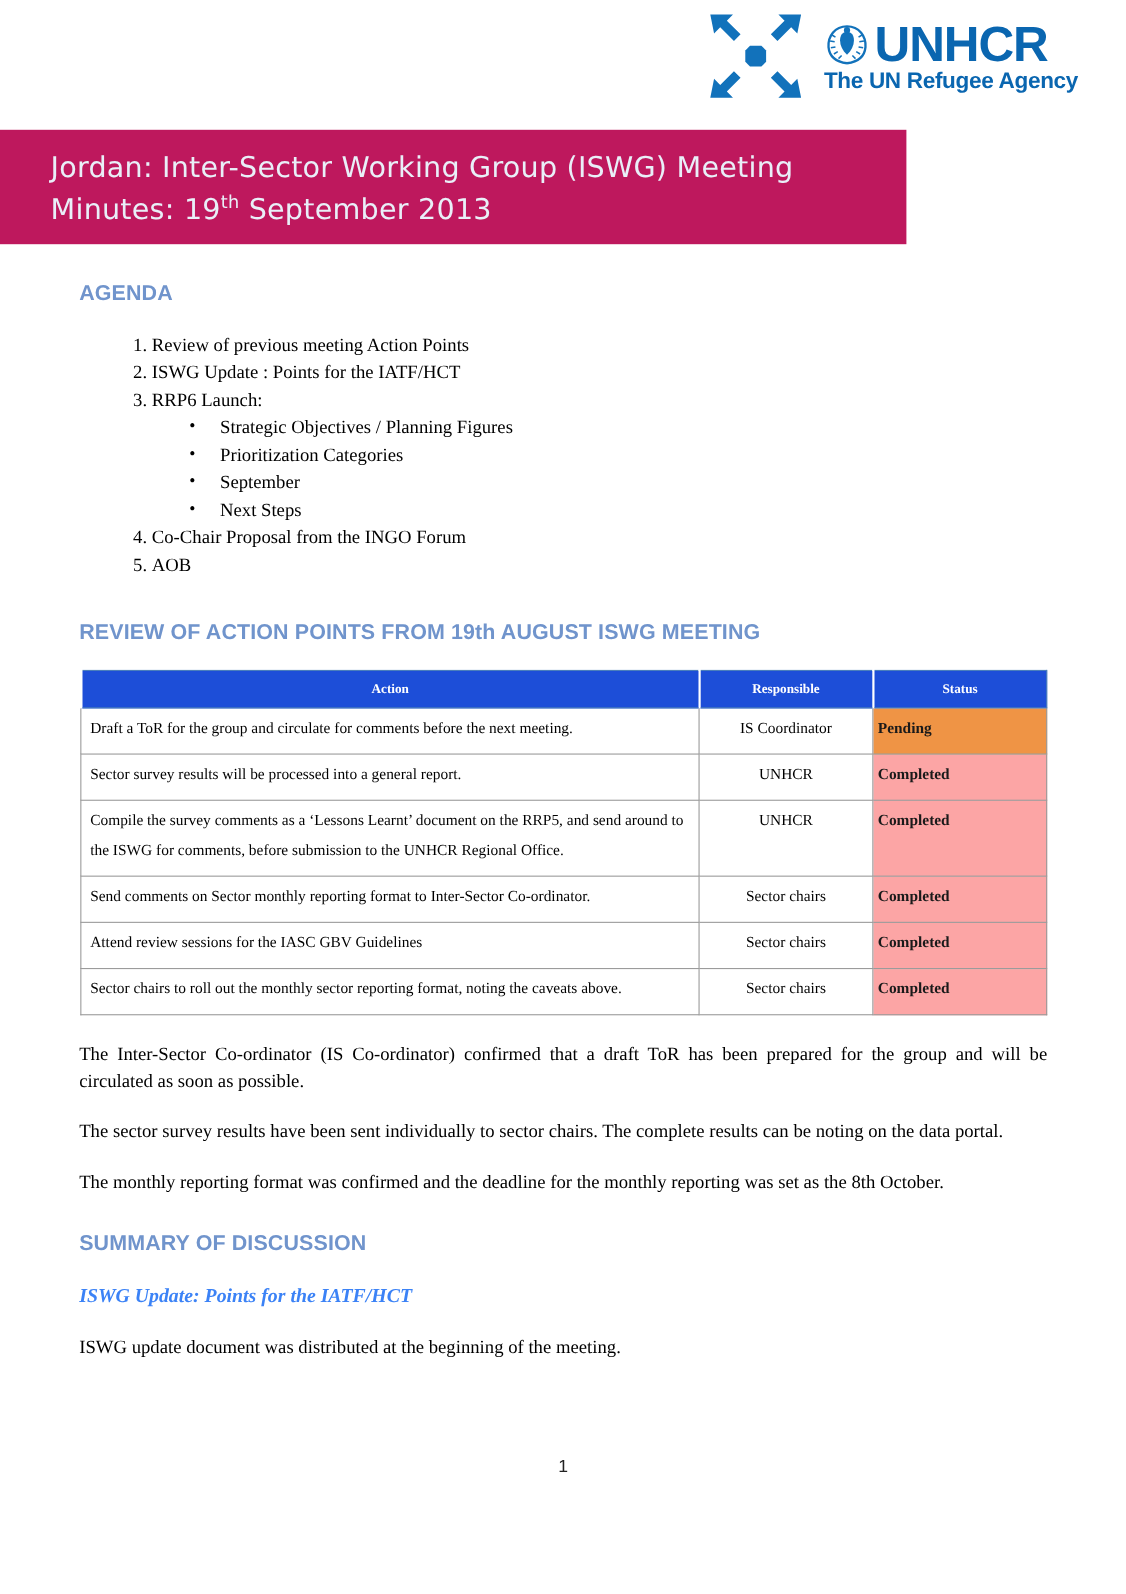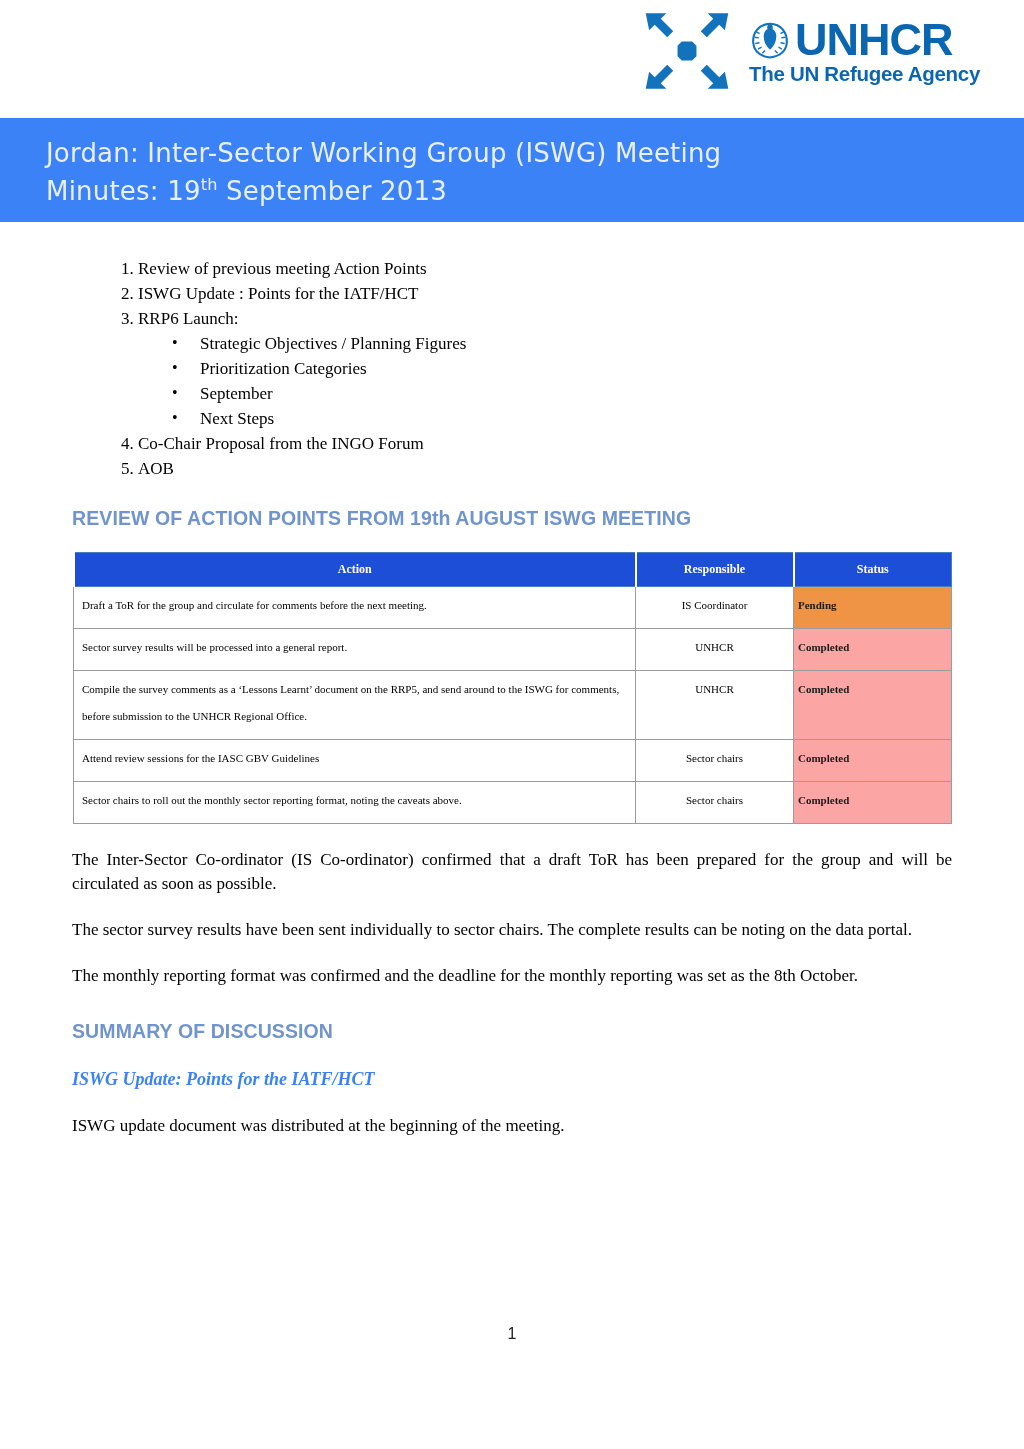--- a/index.html
+++ b/index.html
@@ -55,23 +55,23 @@
     color: #0a66b0;
     margin-top: 1px;
     text-align: left;
   }
 
   
   .title-banner {
     position: absolute;
     left: 0;
     top: 118px;
-    width: 1024px;
+    width: 824px;
     height: 104px;
-    background: #3b82f6;
+    background: #be185d;
     padding: 16px 0 0 46px;
   }
   .title-banner .title-line {
     font-family: "DejaVu Sans", sans-serif;
     font-size: 26px;
     line-height: 38px;
     color: #e9eff8;
     font-weight: normal;
     letter-spacing: 0.2px;
   }
@@ -128,35 +128,35 @@
     line-height: 25px;
   }
   ul.agenda-sublist > li::before {
     content: "\2022";
     position: absolute;
     left: 6px;
     top: -1px;
     font-size: 16px;
   }
 
-  .review-heading-wrap { margin-top: 26px; }
+  .review-heading-wrap { margin-top: 38px; }
 
   
   table.action-table {
     margin-top: 22px;
     width: 880px;
     border-collapse: collapse;
     table-layout: fixed;
     border: 1px solid #9b9b9b;
   }
   table.action-table th,
   table.action-table td {
     border: 1px solid #9b9b9b;
     vertical-align: top;
-    font-size: 11px;
+    font-size: 14px;
     line-height: 27px;
   }
   table.action-table thead th {
     background: #1d4ed8;
     color: #ffffff;
     font-family: "Liberation Serif", serif;
     font-weight: bold;
     font-size: 12px;
     text-align: center;
     height: 32px;
@@ -259,20 +259,21 @@
 </div>
 
 <div class="title-banner">
   <div class="title-line">Jordan: Inter-Sector Working Group (ISWG) Meeting</div>
   <div class="title-line"><span>Minutes: 19</span><sup>th</sup><span> September 2013</span></div>
 </div>
 
 <div class="content">
 
   <div class="agenda-wrap">
+    <h2 class="section-heading">AGENDA</h2>
 
     <ol class="agenda-list">
       <li><span>Review of previous meeting Action Points</span></li>
       <li><span>ISWG Update : Points for the IATF/HCT</span></li>
       <li>
         <span>RRP6 Launch:</span>
         <ul class="agenda-sublist">
           <li>Strategic Objectives / Planning Figures</li>
           <li>Prioritization Categories</li>
           <li>September</li>
@@ -310,20 +311,25 @@
           <td class="cell-action">Sector survey results will be processed into a general report.</td>
           <td class="cell-responsible">UNHCR</td>
           <td class="cell-status status-completed">Completed</td>
         </tr>
         <tr>
           <td class="cell-action">Compile the survey comments as a ‘Lessons Learnt’ document on the RRP5, and send around to the ISWG for comments, before submission to the UNHCR Regional Office.</td>
           <td class="cell-responsible">UNHCR</td>
           <td class="cell-status status-completed">Completed</td>
         </tr>
         <tr>
+          <td class="cell-action">Send comments on Sector monthly reporting format to Inter-Sector Co-ordinator.</td>
+          <td class="cell-responsible">Sector chairs</td>
+          <td class="cell-status status-completed">Completed</td>
+        </tr>
+        <tr>
           <td class="cell-action">Attend review sessions for the IASC GBV Guidelines</td>
           <td class="cell-responsible">Sector chairs</td>
           <td class="cell-status status-completed">Completed</td>
         </tr>
         <tr>
           <td class="cell-action">Sector chairs to roll out the monthly sector reporting format, noting the caveats above.</td>
           <td class="cell-responsible">Sector chairs</td>
           <td class="cell-status status-completed">Completed</td>
         </tr>
       </tbody>

